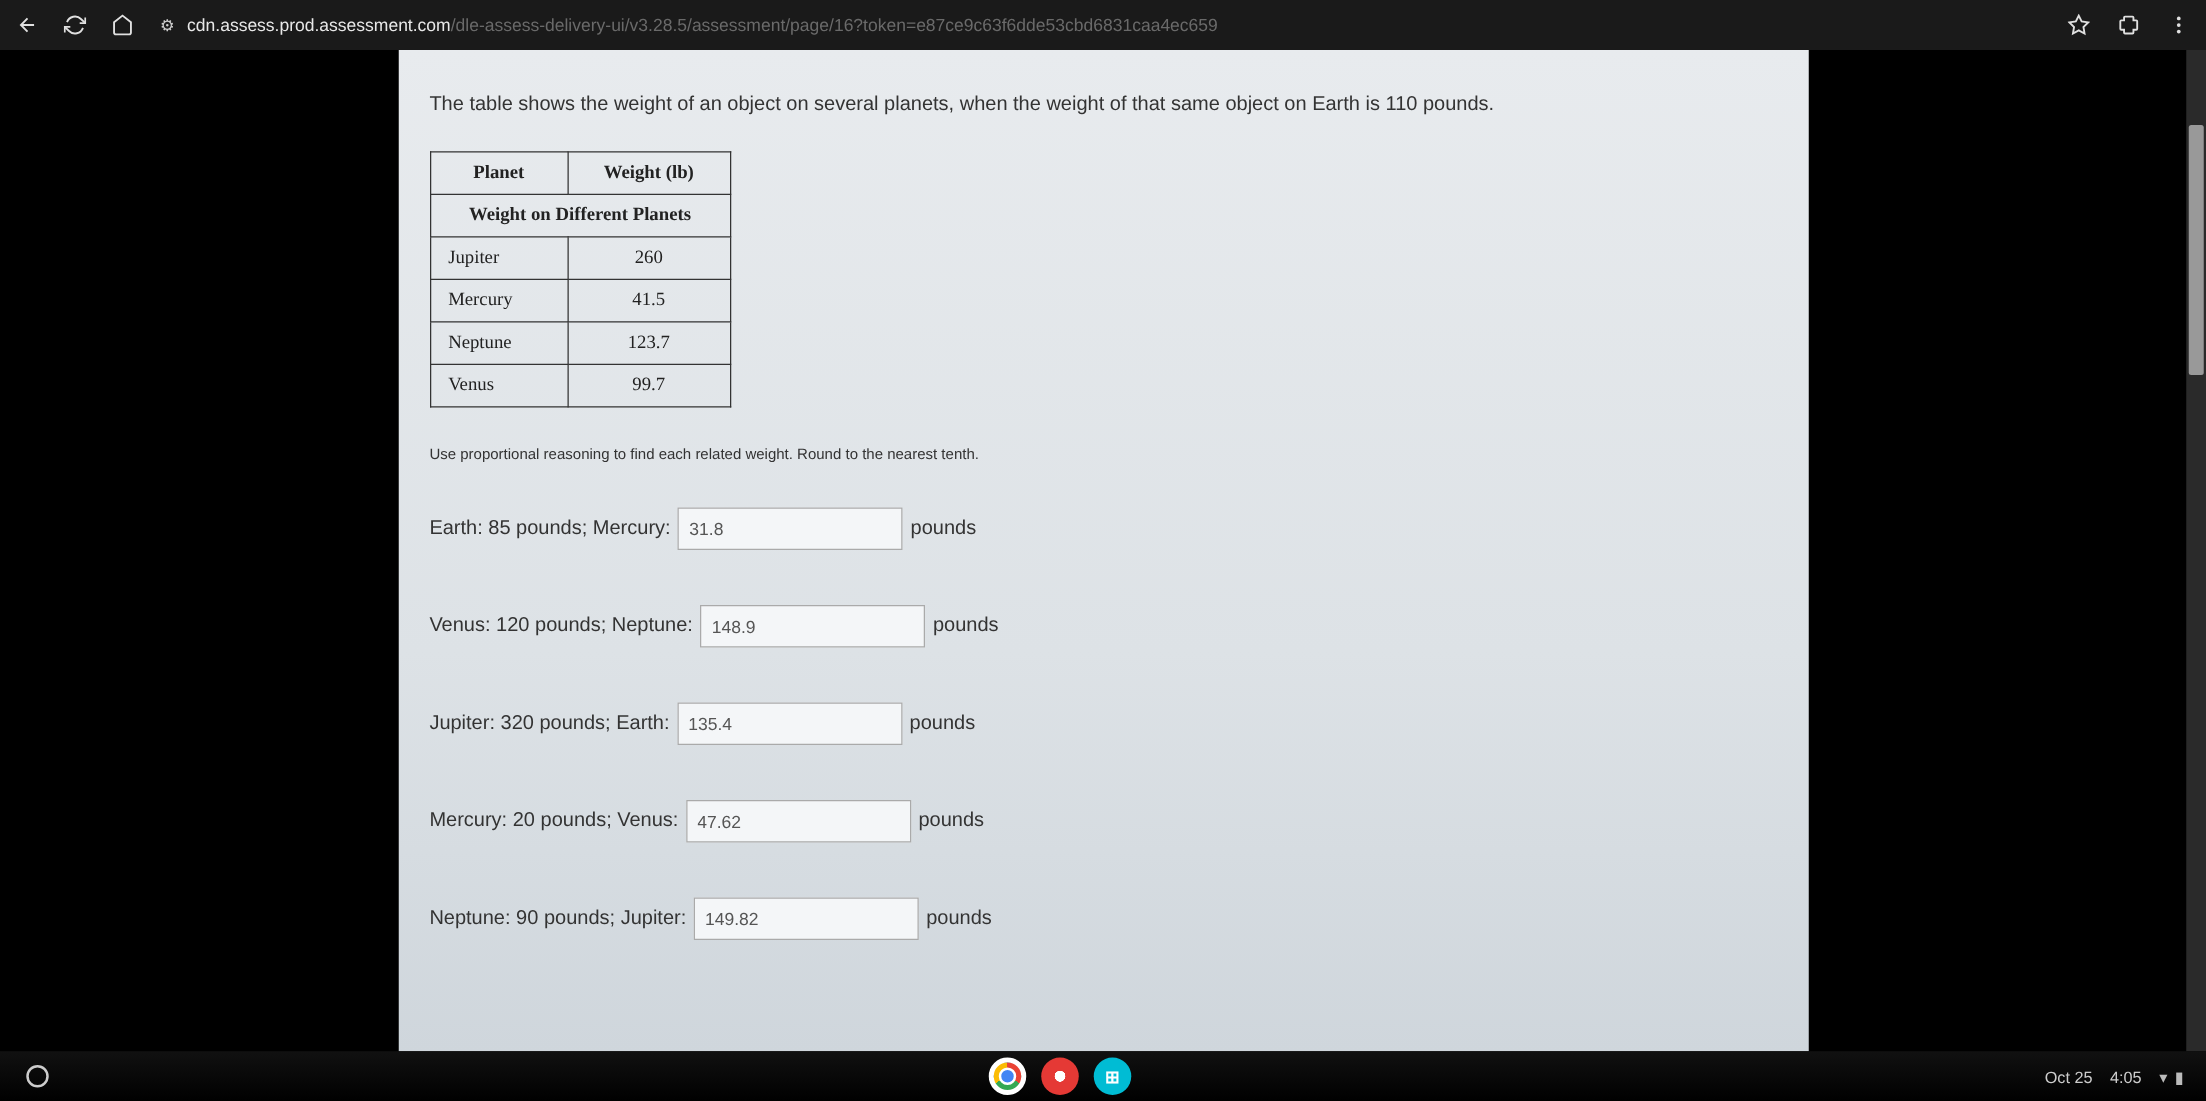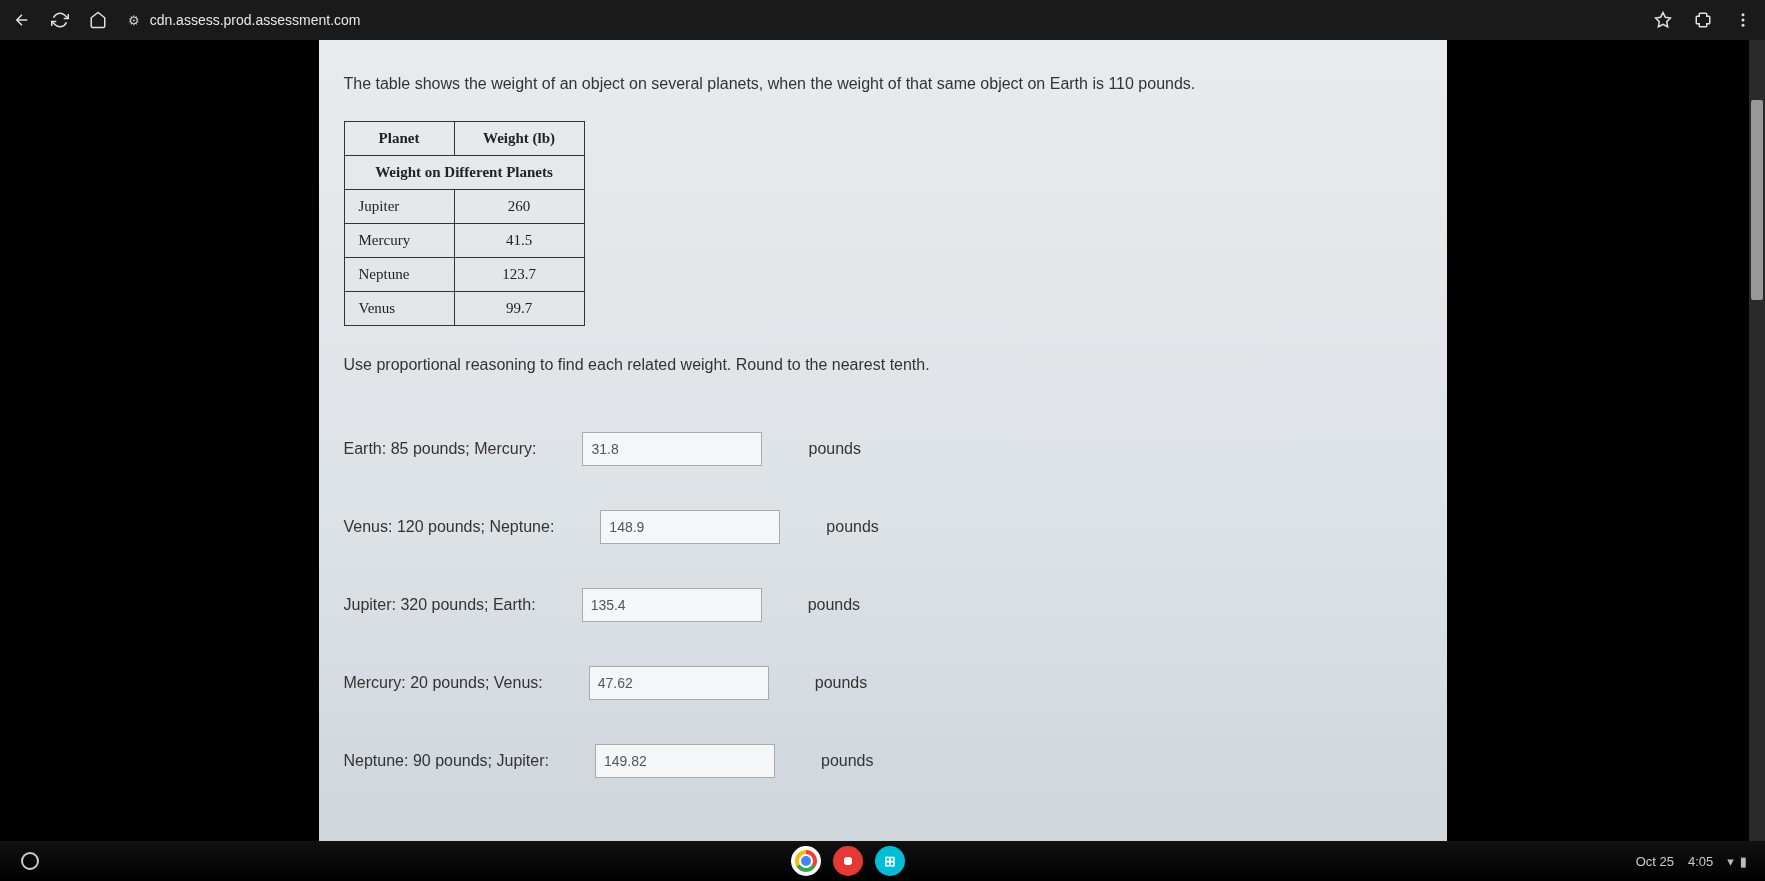--- a/index.html
+++ b/index.html
@@ -108,31 +108,30 @@
       font-family: "Times New Roman", serif;
     }
     .data-table tbody td.planet-col {
       width: 110px;
     }
     .data-table tbody td.weight-col {
       width: 130px;
       text-align: center;
     }
     .instruction {
-      font-size: 16px;
+      font-size: 12px;
       color: #333;
-      margin-bottom: 58px;
+      margin-bottom: 36px;
     }
     .question-row {
       display: flex;
       align-items: center;
       margin-bottom: 44px;
       font-size: 16px;
       color: #333;
-      gap: 40px;
     }
     .answer-input {
       width: 180px;
       height: 32px;
       border: 1px solid #aaa;
       background: #f4f6f8;
       padding: 16px 8px;
       font-size: 14px;
       color: #555;
       margin: 0 6px;
@@ -249,20 +248,21 @@
     </div>
     <div class="nav-icon">
       <svg width="18" height="18" viewBox="0 0 24 24" fill="none" stroke="currentColor" stroke-width="2">
           <path d="M3 9l9-7 9 7v11a2 2 0 01-2 2H5a2 2 0 01-2-2z"></path>
         </svg>
     </div>
   </div>
   <div class="url-bar">
     <span class="url-icon">⚙</span>
     <span class="url-domain">cdn.assess.prod.assessment.com</span>
+    <span class="url-path">/dle-assess-delivery-ui/v3.28.5/assessment/page/16?token=e87ce9c63f6dde53cbd6831caa4ec659</span>
   </div>
   <div class="right-icons">
     <div class="nav-icon">
       <svg width="18" height="18" viewBox="0 0 24 24" fill="none" stroke="currentColor" stroke-width="2">
           <polygon points="12 2 15.09 8.26 22 9.27 17 14.14 18.18 21.02 12 17.77 5.82 21.02 7 14.14 2 9.27 8.91 8.26 12 2"></polygon>
         </svg>
     </div>
     <div class="nav-icon">
       <svg width="18" height="18" viewBox="0 0 24 24" fill="none" stroke="currentColor" stroke-width="2">
           <path d="M20 7h-3V4a1 1 0 00-1-1H8a1 1 0 00-1 1v3H4a1 1 0 00-1 1v8a1 1 0 001 1h3v3a1 1 0 001 1h8a1 1 0 001-1v-3h3a1 1 0 001-1V8a1 1 0 00-1-1z"></path>

